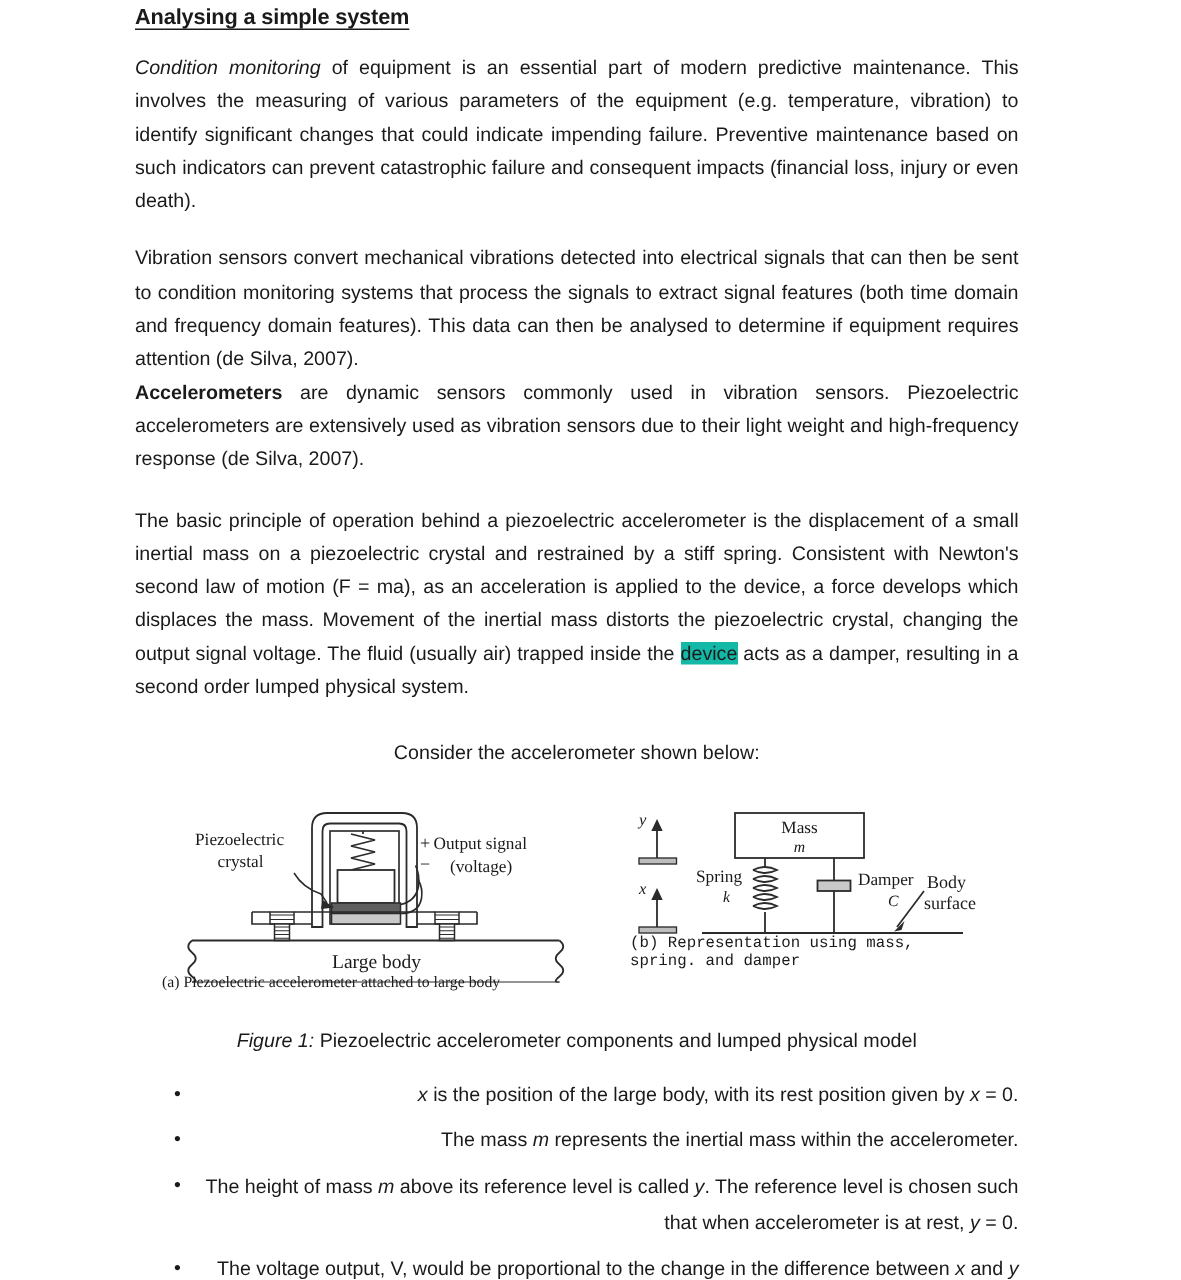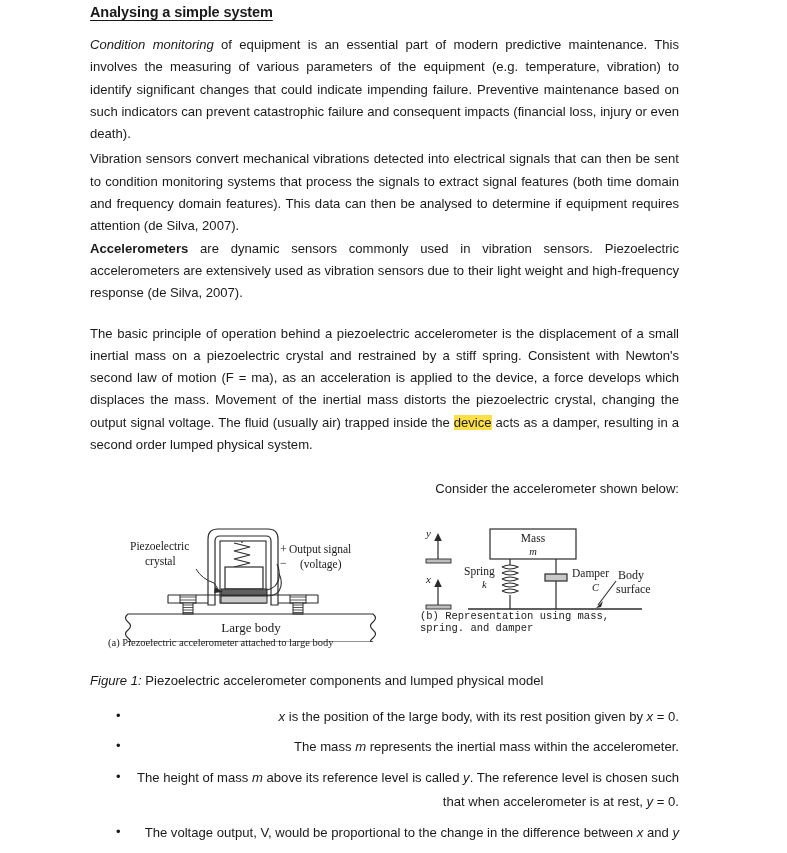--- a/index.html
+++ b/index.html
@@ -38,43 +38,43 @@
     letter-spacing: -0.1px;
   }
 
   p.para {
     font-size: 13.1px;
     line-height: 22.3px;
     margin: 0;
     text-align: justify;
     text-justify: inter-word;
   }
-  p.para.nojust { text-align: right; }
+  p.para.nojust { text-align: center; }
   .gap-md { height: 18px; }
   .gap-lg { height: 22px; }
 
   .it { font-style: italic; }
   .bd { font-weight: bold; margin-top: 36px; }
   .hl {
-    background: #fde047;
+    background: #14b8a6;
   }
 
   
   .figure-wrap {
     position: relative;
     width: 589px;
     height: 150px;
     margin-top: 14px;
   }
   .fig-a { position: absolute; left: 18px; top: 2px; }
   .fig-b { position: absolute; left: 330px; top: 6px; }
 
   .fig-caption {
     font-size: 13.1px;
-    text-align: left;
+    text-align: center;
     margin-top: 6px;
     line-height: 20px;
   }
 
   
   .lead-in {
     font-size: 13.1px;
     line-height: 22.3px;
     margin: 0 0 6px 0;
   }
@@ -105,21 +105,21 @@
 </head>
 <body>
 
 <div class="page">
   <div class="content">
 
     <h1 class="doc-heading">Analysing a simple system</h1>
 
     <p class="para"><span class="it">Condition monitoring</span><span> of equipment is an essential part of modern predictive maintenance. This involves the measuring of various parameters of the equipment (e.g. temperature, vibration) to identify significant changes that could indicate impending failure. Preventive maintenance based on such indicators can prevent catastrophic failure and consequent impacts (financial loss, injury or even death).</span></p>
 
-    <p class="para" style="margin-top:3px;">Vibration sensors convert mechanical vibrations detected into electrical signals that can then be sent to condition monitoring systems that process the signals to extract signal features (both time domain and frequency domain features). This data can then be analysed to determine if equipment requires attention (de Silva, 2007).</p>
+    <p class="para" style="margin-top:16px;">Vibration sensors convert mechanical vibrations detected into electrical signals that can then be sent to condition monitoring systems that process the signals to extract signal features (both time domain and frequency domain features). This data can then be analysed to determine if equipment requires attention (de Silva, 2007).</p>
 
     <p class="para"><span class="bd">Accelerometers</span><span> are dynamic sensors commonly used in vibration sensors. Piezoelectric accelerometers are extensively used as vibration sensors due to their light weight and high-frequency response (de Silva, 2007).</span></p>
 
     <div class="gap-md"></div>
 
     <p class="para"><span>The basic principle of operation behind a piezoelectric accelerometer is the displacement of a small inertial mass on a piezoelectric crystal and restrained by a stiff spring. Consistent with Newton's second law of motion (F = ma), as an acceleration is applied to the device, a force develops which displaces the mass. Movement of the inertial mass distorts the piezoelectric crystal, changing the output signal voltage. The fluid (usually air) trapped inside the </span><span class="hl">device</span><span> acts as a damper, resulting in a second order lumped physical system.</span></p>
 
     <div class="gap-lg"></div>
 
     <p class="para nojust">Consider the accelerometer shown below:</p>

